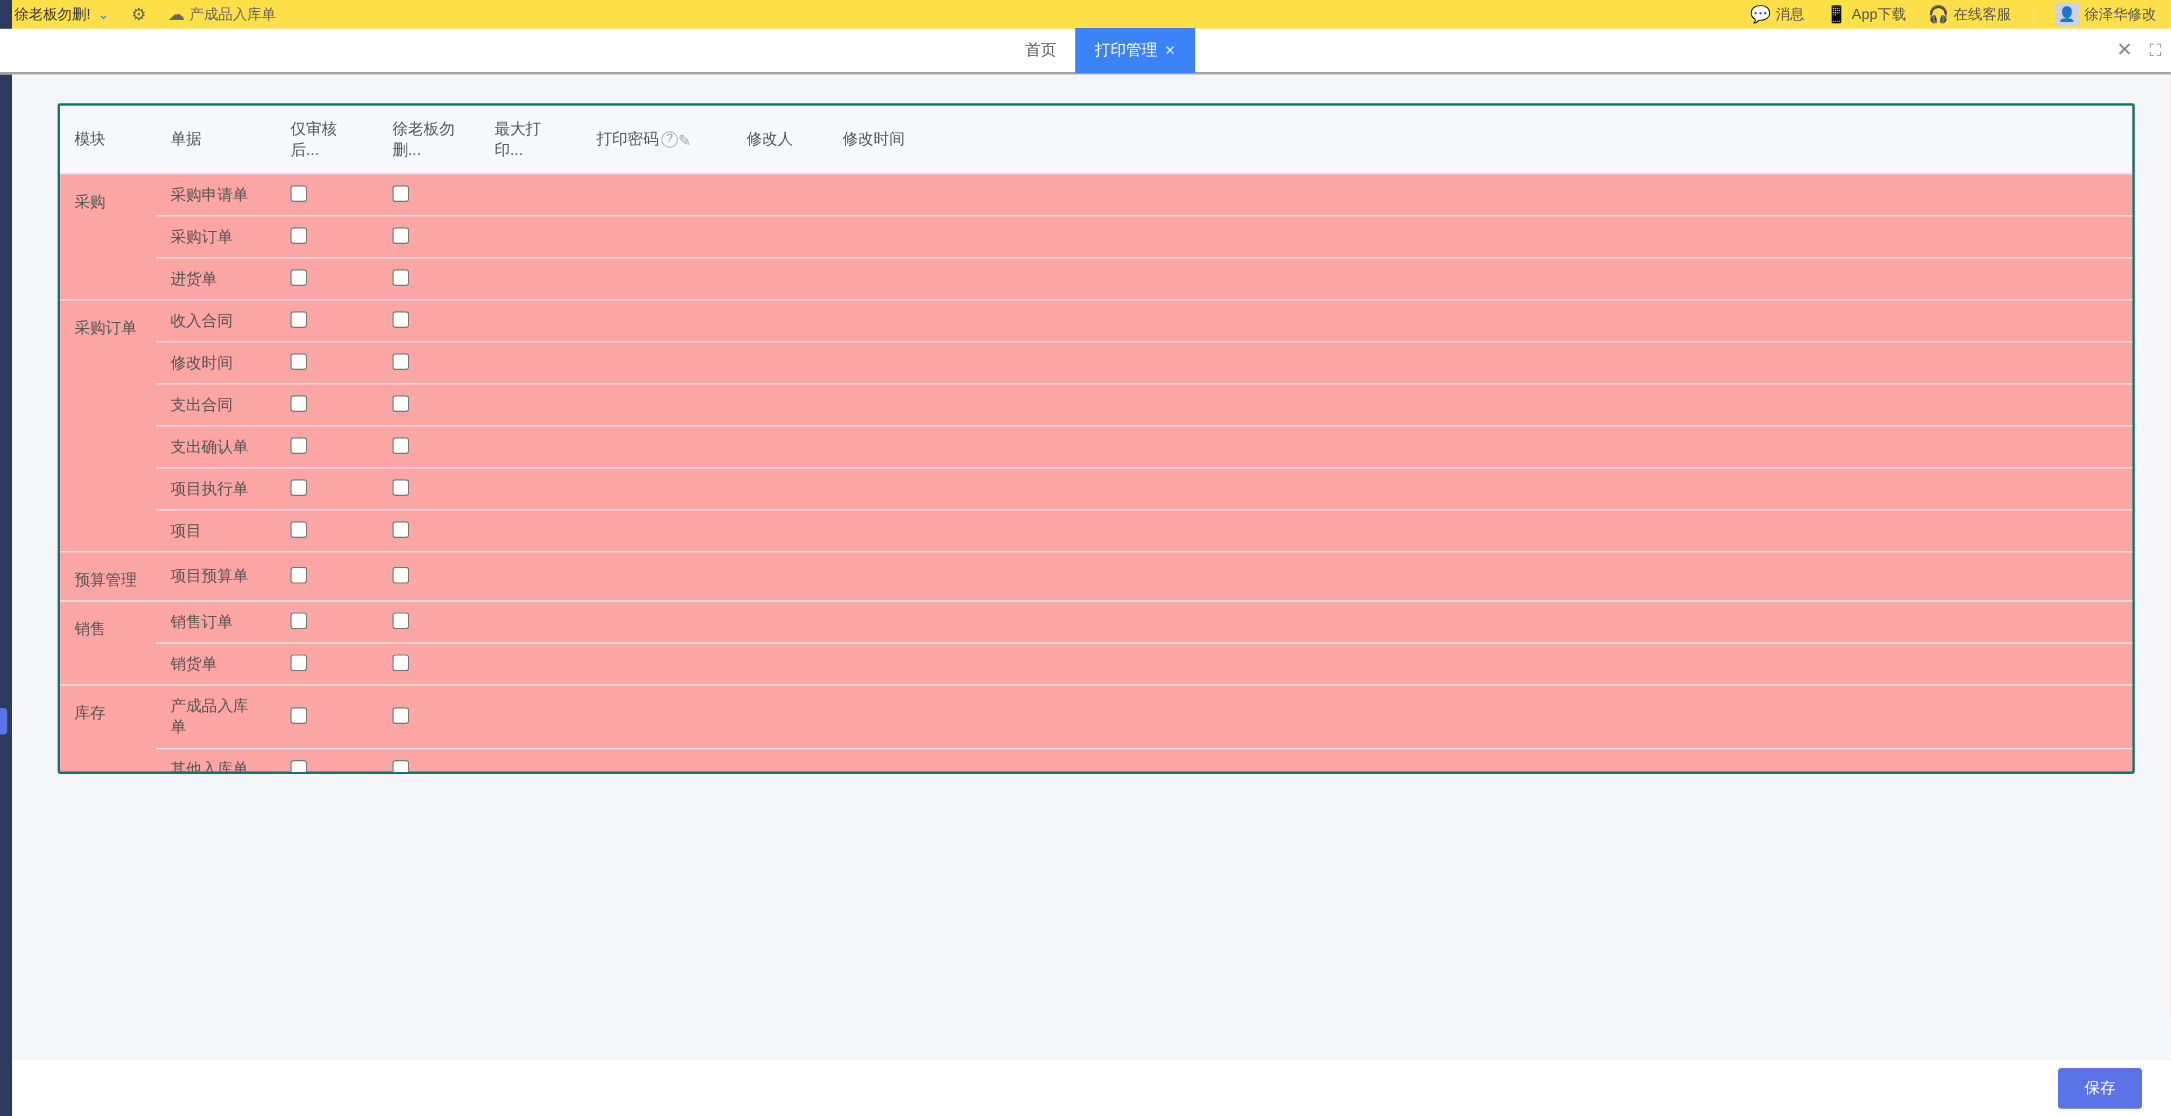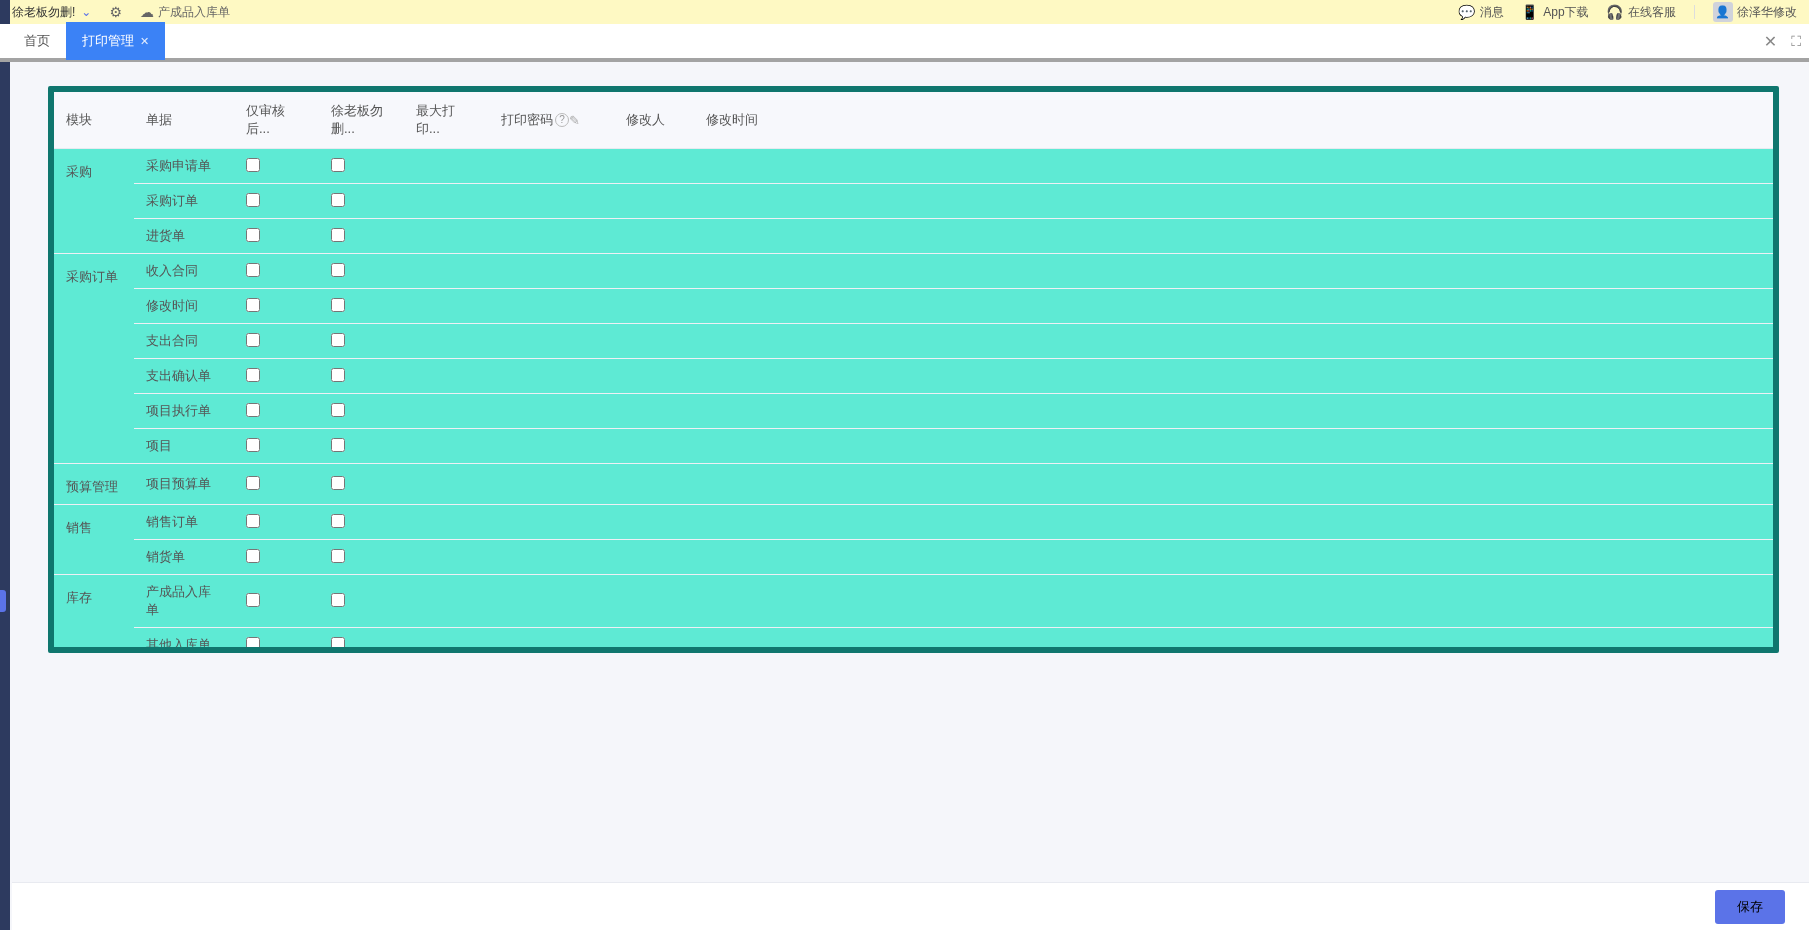--- a/index.html
+++ b/index.html
@@ -1,46 +1,46 @@
 <!DOCTYPE html>
 <html><head>
   <meta charset="utf-8">
   <style>
     * { margin: 0; padding: 0; box-sizing: border-box; }
     body { font-family: -apple-system, BlinkMacSystemFont, "Segoe UI", "PingFang SC", "Microsoft YaHei", sans-serif; background: #f5f6fa; font-size: 13px; color: #333; }
     
-    .top-bar { height: 24px; background: #fef9c3; display: flex; align-items: center; padding: 0 12px; justify-content: space-between; }
+    .top-bar { height: 24px; background: #fde047; display: flex; align-items: center; padding: 0 12px; justify-content: space-between; }
     .top-left { display: flex; align-items: center; gap: 18px; }
     .org-select { display: flex; align-items: center; gap: 6px; cursor: pointer; }
     .org-name { color: #333; font-size: 12px; }
     .chevron-down { color: #5b73e8; font-size: 12px; }
     .gear { color: #666; font-size: 14px; cursor: pointer; }
     .demo-link { display: flex; align-items: center; gap: 4px; color: #666; font-size: 12px; cursor: pointer; }
     .cloud-icon { font-size: 14px; }
     
     .top-right { display: flex; align-items: center; gap: 18px; }
     .top-item { display: flex; align-items: center; gap: 4px; color: #555; font-size: 12px; cursor: pointer; }
     .top-icon { font-size: 14px; }
     .avatar { width: 20px; height: 20px; border-radius: 3px; background: #d0d3db; display: flex; align-items: center; justify-content: center; font-size: 12px; color: #888; }
     .divider-v { width: 1px; height: 14px; background: #ddd; }
     
-    .tab-bar { height: 38px; background: #fff; display: flex; align-items: center; padding-left: 8px; position: relative; border-bottom: 4px solid #a3a3a3; }
+    .tab-bar { height: 38px; background: #fff; display: flex; align-items: center; padding-left: 25px; position: relative; border-bottom: 2px solid #a3a3a3; justify-content: center; }
     .tab { padding: 0 16px; height: 38px; display: flex; align-items: center; gap: 6px; font-size: 13px; color: #555; cursor: pointer; }
     .tab.active { background: #3b82f6; color: #fff; }
     .tab-close { font-size: 11px; opacity: 0.85; cursor: pointer; }
     .tab-bar-right { position: absolute; right: 8px; display: flex; align-items: center; gap: 14px; }
     .close-all { color: #888; font-size: 16px; cursor: pointer; }
     .fullscreen-icon { color: #888; font-size: 14px; cursor: pointer; }
     
     .sidebar-edge { position: fixed; left: 0; top: 0; width: 10px; height: 100%; background: #2d3a5f; }
     .sidebar-edge::after { content: ""; position: absolute; left: 0; top: 590px; width: 6px; height: 22px; background: #5b73e8; border-radius: 0 3px 3px 0; }
     
     .content { padding: 24px 30px 100px 48px; }
     
-    .table-wrap { background: #5eead4; border: 6px solid #0f766e; border-radius: 2px; overflow: hidden; position: relative; }
+    .table-wrap { background: #fca5a5; border: 2px solid #0f766e; border-radius: 2px; overflow: hidden; position: relative; }
     .table-scroll { max-height: 555px; overflow-y: auto; }
     .table-scroll::-webkit-scrollbar { width: 8px; }
     .table-scroll::-webkit-scrollbar-thumb { background: #c6cad4; border-radius: 4px; }
     .table-scroll::-webkit-scrollbar-track { background: #f7f8fc; }
     
     table { width: 100%; border-collapse: collapse; table-layout: fixed; }
     thead th { background: #f7f8fc; padding: 10px 12px; text-align: left; font-weight: normal; color: #555; font-size: 13px; border-bottom: 1px solid #e8eaf0; position: sticky; top: 0; z-index: 2; }
     tbody td { padding: 8px 12px; border-bottom: 1px solid #eef0f5; font-size: 13px; color: #555; height: 34px; }
     tbody tr:last-child td { border-bottom: none; }
     
@@ -55,21 +55,21 @@
     
     .help-icon { display: inline-block; width: 14px; height: 14px; border: 1px solid #bbb; border-radius: 50%; text-align: center; line-height: 12px; font-size: 10px; color: #999; margin-left: 2px; cursor: pointer; }
     .edit-icon { float: right; color: #aaa; font-size: 13px; cursor: pointer; }
     .th-inner { display: flex; align-items: center; }
     
     input[type="checkbox"] { width: 14px; height: 14px; cursor: pointer; accent-color: #5b73e8; border: 1px solid #ccc; }
     
     td.module-cell { vertical-align: top; padding-top: 14px; color: #555; }
     
     .footer { position: fixed; left: 12px; right: 0; bottom: 0; height: 48px; background: #fff; border-top: 1px solid #e8eaf0; display: flex; align-items: center; justify-content: flex-end; padding: 0 24px; }
-    .btn-primary { background: #5b73e8; color: #000000; border: none; padding: 8px 22px; font-size: 13px; border-radius: 3px; cursor: pointer; }
+    .btn-primary { background: #5b73e8; color: #ffffff; border: none; padding: 8px 22px; font-size: 13px; border-radius: 3px; cursor: pointer; }
   </style>
 </head>
 <body>
 
 <div class="sidebar-edge"></div>
 
 <div class="top-bar">
   <div class="top-left">
     <div class="org-select">
       <span class="org-name">徐老板勿删!</span>

